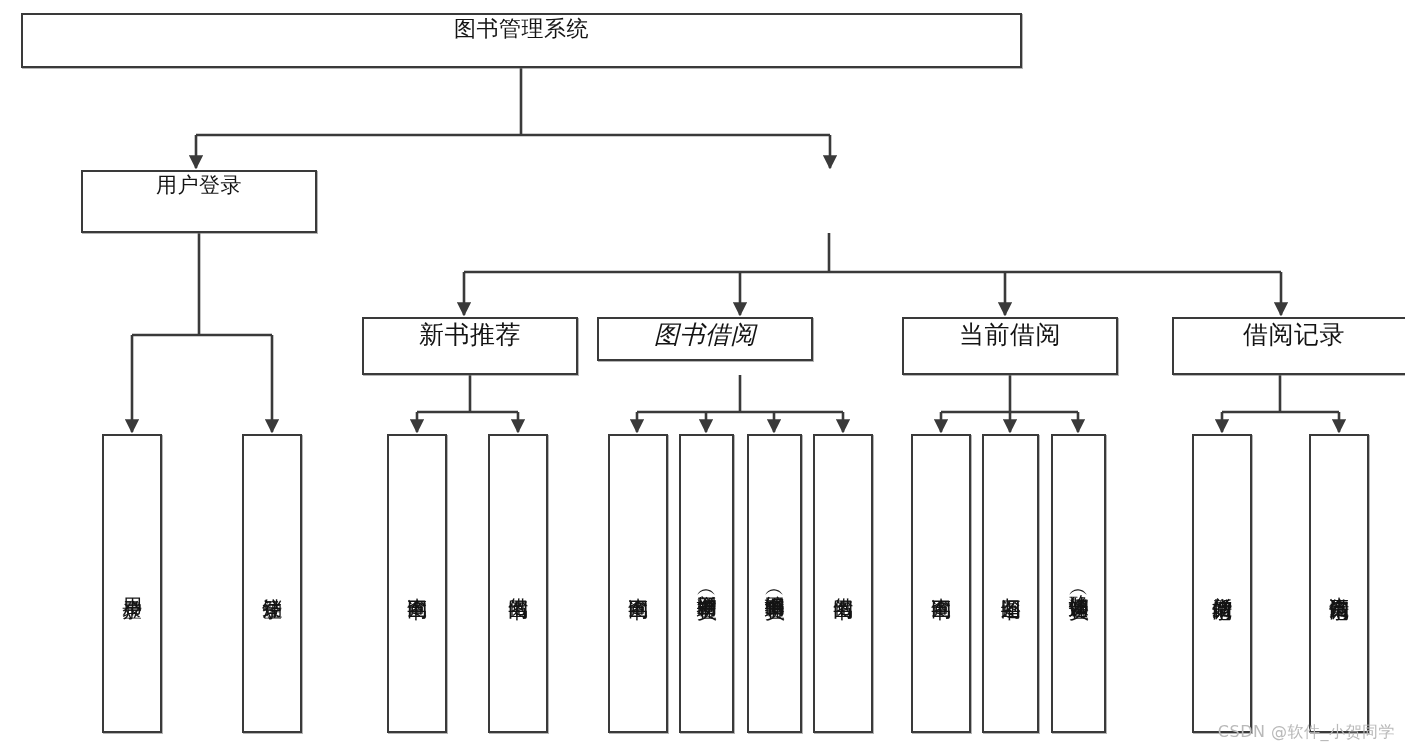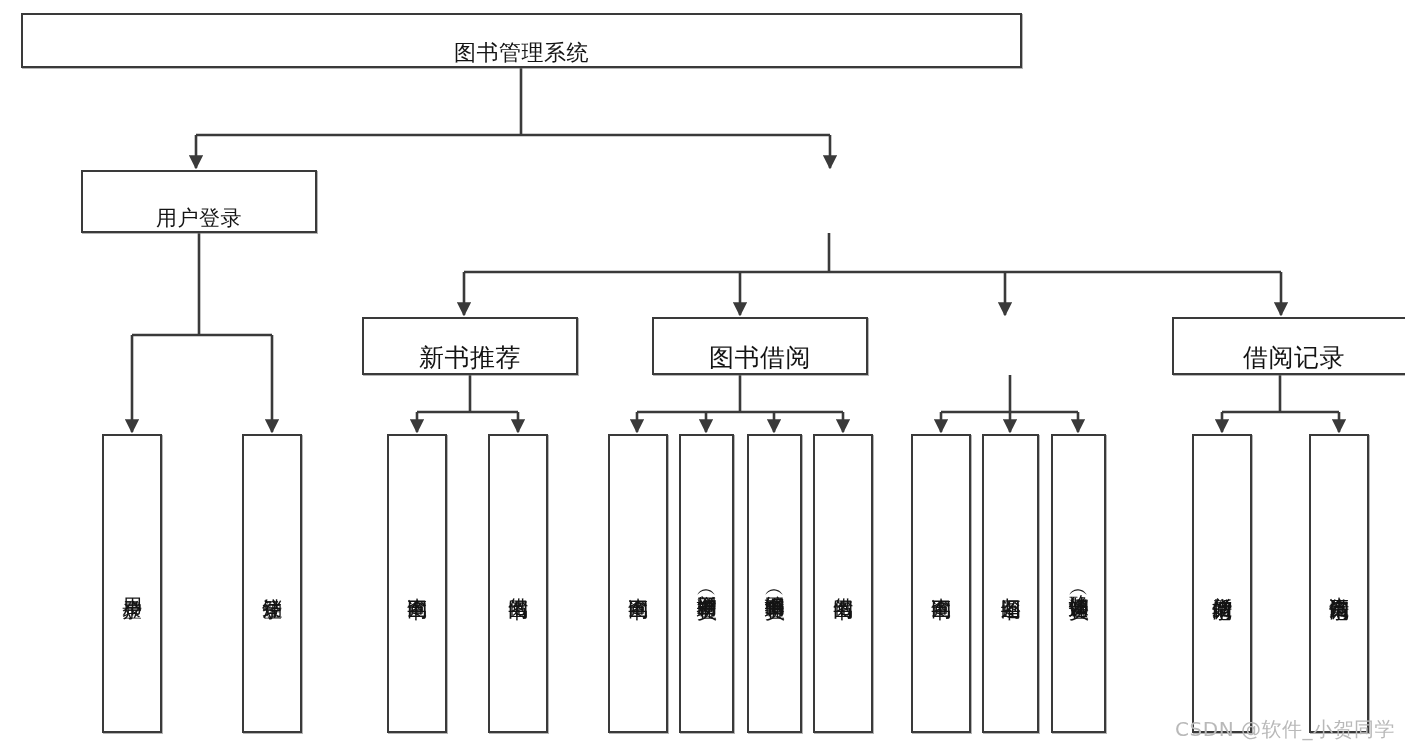--- a/index.html
+++ b/index.html
@@ -29,21 +29,21 @@
     pointer-events: none;
   }
   
   .node {
     position: absolute;
     box-sizing: border-box;
     background: #ffffff;
     border: 2px solid #3a3a3a;
     box-shadow: 1px 1px 0 0 rgba(120,120,120,0.55);
     display: flex;
-    align-items: flex-end;
+    align-items: flex-start;
     justify-content: center;
     text-align: center;
   }
   .node .label {
     font-size: 21px;
     line-height: 1.25;
     letter-spacing: 0.5px;
     color: #141414;
     white-space: nowrap;
   }
@@ -64,21 +64,21 @@
     writing-mode: vertical-rl;
     text-orientation: upright;
     white-space: nowrap;
     max-height: 100%;
   }
   
   #watermark {
     position: absolute;
     right: 10px;
     bottom: 4px;
-    font-size: 20px;
+    font-size: 16px;
     color: #b9b9b9;
     letter-spacing: 0.5px;
     white-space: nowrap;
     font-family: "DejaVu Sans", "Liberation Sans", sans-serif;
   }
 </style>
 </head>
 <body>
 
 <div id="canvas">
@@ -139,24 +139,27 @@
 
   <div class="node level2" style="left:81px; top:170px; width:236px; height:63px;">
     <span class="label">用户登录</span>
   </div>
 
 
   <div class="node level3" style="left:362px; top:317px; width:216px; height:58px;">
     <span class="label">新书推荐</span>
   </div>
 
-  <div class="node level3" style="left:652px; top:317px; width:216px; height:58px;">
+  <div class="node level3" style="left:597px; top:317px; width:216px; height:44px;font-style:italic;">
     <span class="label">图书借阅</span>
   </div>
 
+  <div class="node level3" style="left:902px; top:317px; width:216px; height:58px;">
+    <span class="label">当前借阅</span>
+  </div>
 
   <div class="node level3" style="left:1172px; top:317px; width:244px; height:58px;">
     <span class="label">借阅记录</span>
   </div>
 
   <div class="node leaf" style="left:102px; top:434px; width:60px; height:299px;">
     <span class="label">用户登录</span>
   </div>
 
   <div class="node leaf" style="left:242px; top:434px; width:60px; height:299px;">

